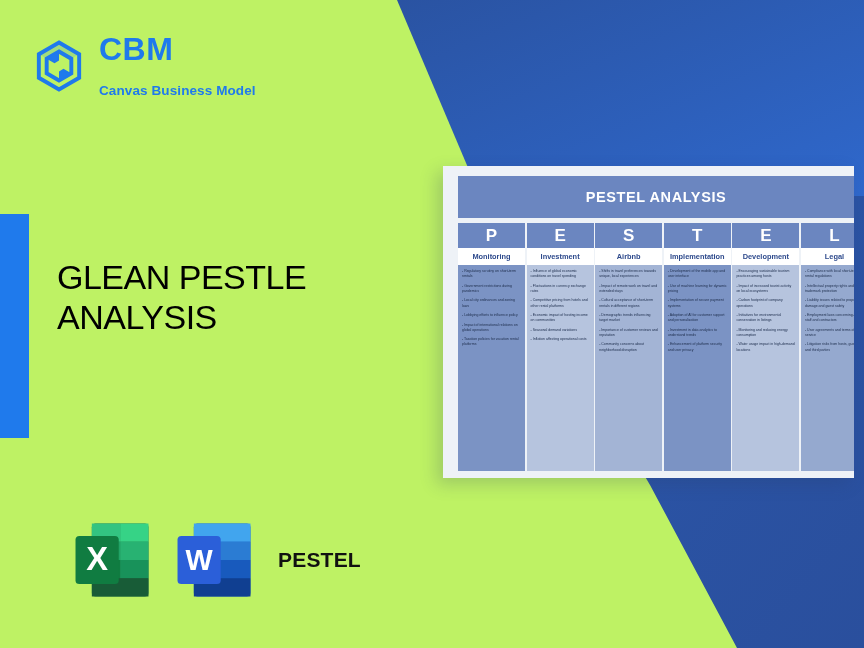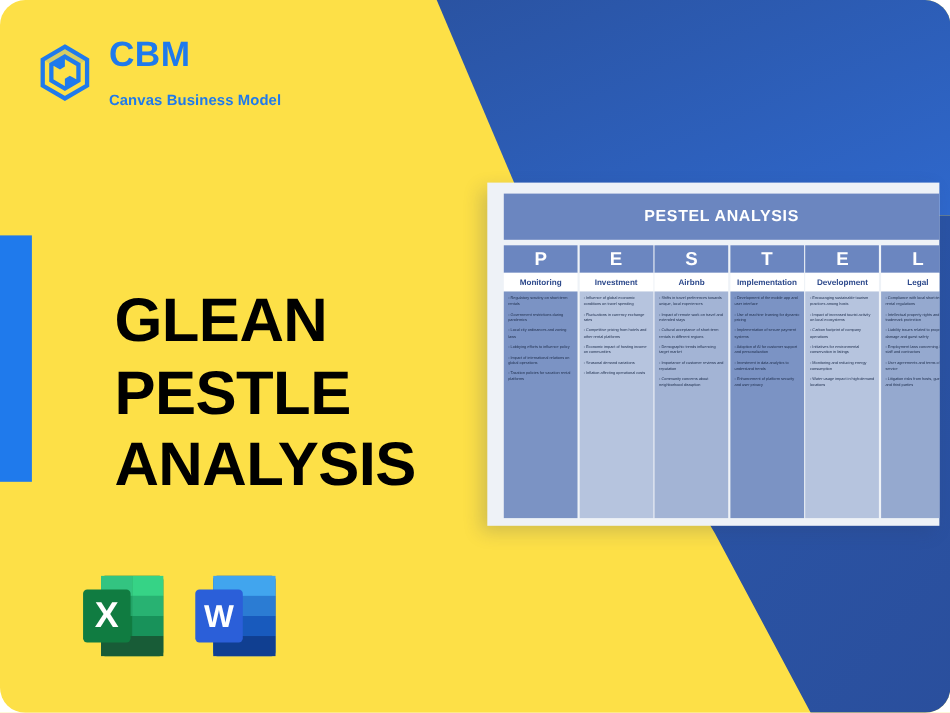--- a/index.html
+++ b/index.html
@@ -14,22 +14,21 @@
     font-family: "Liberation Sans", sans-serif;
     position: relative;
   }
 
   #stage {
     position: absolute;
     inset: 0;
     width: 864px;
     height: 648px;
     overflow: hidden;
-    background: #fde047;
-    border-radius: 23px;
+    background: #bef264;
   }
 
   
   .bg-svg {
     position: absolute;
     left: 0; top: 0;
     width: 864px; height: 648px;
     pointer-events: none;
   }
 
@@ -69,26 +68,25 @@
     line-height: 1.2;
     margin-top: 16px;
   }
 
   
   .headline {
     position: absolute;
     left: 57px;
     top: 258px;
     width: 350px;
-    font-size: 56px;
+    font-size: 34px;
     line-height: 1.17;
-    font-weight: 700;
+    font-weight: 400;
     color: #000000;
     letter-spacing: -0.5px;
-    margin-left: 47px;
   }
 
   
   .bottom-row {
     position: absolute;
     left: 64px;
     top: 512px;
     display: flex;
     align-items: center;
   }
@@ -239,20 +237,21 @@
     <svg class="app-icon word-icon" viewBox="0 0 100 100">
       <rect x="29" y="12" width="59" height="76" rx="4" fill="#185abd"></rect>
       <rect x="29" y="12" width="59" height="19" fill="#41a5ee"></rect>
       <rect x="29" y="31" width="59" height="19" fill="#2b7cd3"></rect>
       <rect x="29" y="50" width="59" height="19" fill="#185abd"></rect>
       <rect x="29" y="69" width="59" height="19" fill="#103f91"></rect>
       <rect x="12" y="25" width="45" height="50" rx="4" fill="#2b5fd9"></rect>
       <text x="34.5" y="60" font-family="'Liberation Sans',sans-serif" font-size="30" font-weight="700" fill="#ffffff" text-anchor="middle">W</text>
     </svg>
     <div class="bottom-caption">
+      <div>PESTEL</div>
     </div>
   </div>
 
   <div class="pestel-card">
     <div class="pestel-title-bar">PESTEL ANALYSIS</div>
     <div class="pestel-grid">
         <div class="pcol tint-0">
           <div class="pletter">P</div>
           <div class="plabel">Monitoring</div>
           <div class="pbody">

